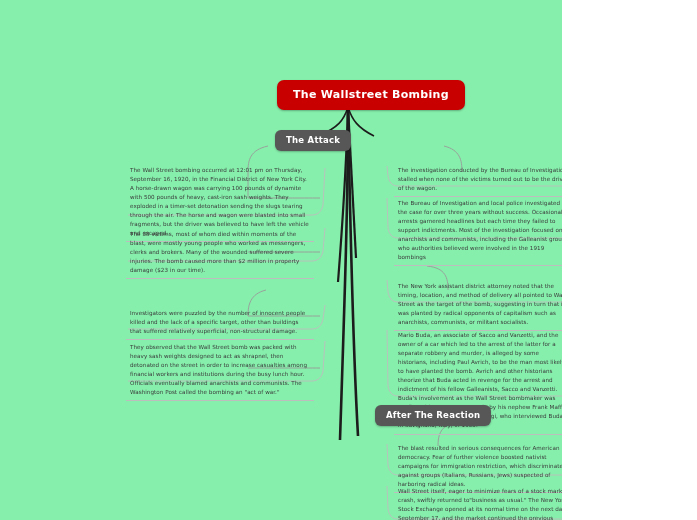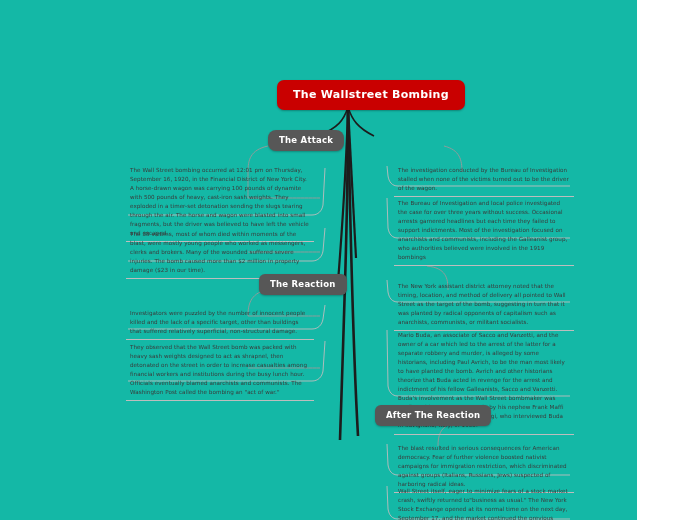--- a/index.html
+++ b/index.html
@@ -2,26 +2,25 @@
 <html><head>
 <meta charset="utf-8">
 <style>
   html, body {
     margin: 0;
     padding: 0;
     background: #ffffff;
   }
   #canvas {
     position: relative;
-    width: 625px;
+    width: 562px;
     height: 520px;
-    background: #14b8a6;
+    background: #86efac;
     overflow: hidden;
     font-family: "DejaVu Sans", "Liberation Sans", sans-serif;
-    padding-left: 12px;
   }
   #wires {
     position: absolute;
     left: 0; top: 0;
     width: 697px;
     height: 520px;
     pointer-events: none;
   }
   .node {
     position: absolute;
@@ -112,32 +111,31 @@
       <path d="M570,238 L398,238 C392,238 389,234 388,228 L387,198"></path>
       <path d="M570,302 L398,302 C392,302 389,298 388,292 L387,280"></path>
       <path d="M570,396 L398,396 C392,396 389,392 388,386 L387,330"></path>
       <path d="M570,475 L398,475 C392,475 389,471 388,465 L387,444"></path>
       <path d="M570,519 L398,519 C392,519 389,515 388,509 L387,486"></path>
     </g>
   </svg>
 
   <div class="node root-node" style="left:277px; top:80px;">The Wallstreet Bombing</div>
 
-  <div class="node branch-node" style="left:268px; top:130px;border-radius:8px;">The Attack</div>
+  <div class="node branch-node" style="left:275px; top:130px;">The Attack</div>
 
   <div class="leaf-node hasline" style="left:126px; top:164px; width:188px;">The Wall Street bombing occurred at 12:01 pm on Thursday, September 16, 1920, in the Financial District of New York City. A horse-drawn wagon was carrying 100 pounds of dynamite with 500 pounds of heavy, cast-iron sash weights. They exploded in a timer-set detonation sending the slugs tearing through the air. The horse and wagon were blasted into small fragments, but the driver was believed to have left the vehicle and escaped.</div>
 
   <div class="leaf-node hasline" style="left:126px; top:228px; width:188px;">The 38 victims, most of whom died within moments of the blast, were mostly young people who worked as messengers, clerks and brokers. Many of the wounded suffered severe injuries. The bomb caused more than $2 million in property damage ($23 in our time).</div>
 
 
   <div class="leaf-node hasline" style="left:394px; top:164px; width:180px;">The investigation conducted by the Bureau of Investigation stalled when none of the victims turned out to be the driver of the wagon.</div>
 
   <div class="leaf-node hasline" style="left:394px; top:197px; width:180px;">The Bureau of Investigation and local police investigated the case for over three years without success. Occasional arrests garnered headlines but each time they failed to support indictments. Most of the investigation focused on anarchists and communists, including the Galleanist group, who authorities believed were involved in the 1919 bombings</div>
 
-  <div class="node branch-node" style="left:259px; top:274px;">The Reaction</div>
 
   <div class="leaf-node hasline" style="left:126px; top:307px; width:188px;">Investigators were puzzled by the number of innocent people killed and the lack of a specific target, other than buildings that suffered relatively superficial, non-structural damage.</div>
 
   <div class="leaf-node hasline" style="left:126px; top:341px; width:188px;"> They observed that the Wall Street bomb was packed with heavy sash weights designed to act as shrapnel, then detonated on the street in order to increase casualties among financial workers and institutions during the busy lunch hour. Officials eventually blamed anarchists and communists. The Washington Post called the bombing an "act of war."</div>
 
 
   <div class="leaf-node hasline" style="left:394px; top:280px; width:180px;">The New York assistant district attorney noted that the timing, location, and method of delivery all pointed to Wall Street as the target of the bomb, suggesting in turn that it was planted by radical opponents of capitalism such as anarchists, communists, or militant socialists.</div>
 
   <div class="leaf-node hasline" style="left:394px; top:329px; width:180px;">Mario Buda, an associate of Sacco and Vanzetti, and the owner of a car which led to the arrest of the latter for a separate robbery and murder, is alleged by some historians, including Paul Avrich, to be the man most likely to have planted the bomb. Avrich and other historians theorize that Buda acted in revenge for the arrest and indictment of his fellow Galleanists, Sacco and Vanzetti. Buda's involvement as the Wall Street bombmaker was confirmed by statements made by his nephew Frank Maffi and fellow anarchist Charles Poggi, who interviewed Buda in Savignano, Italy, in 1955.</div>
 

